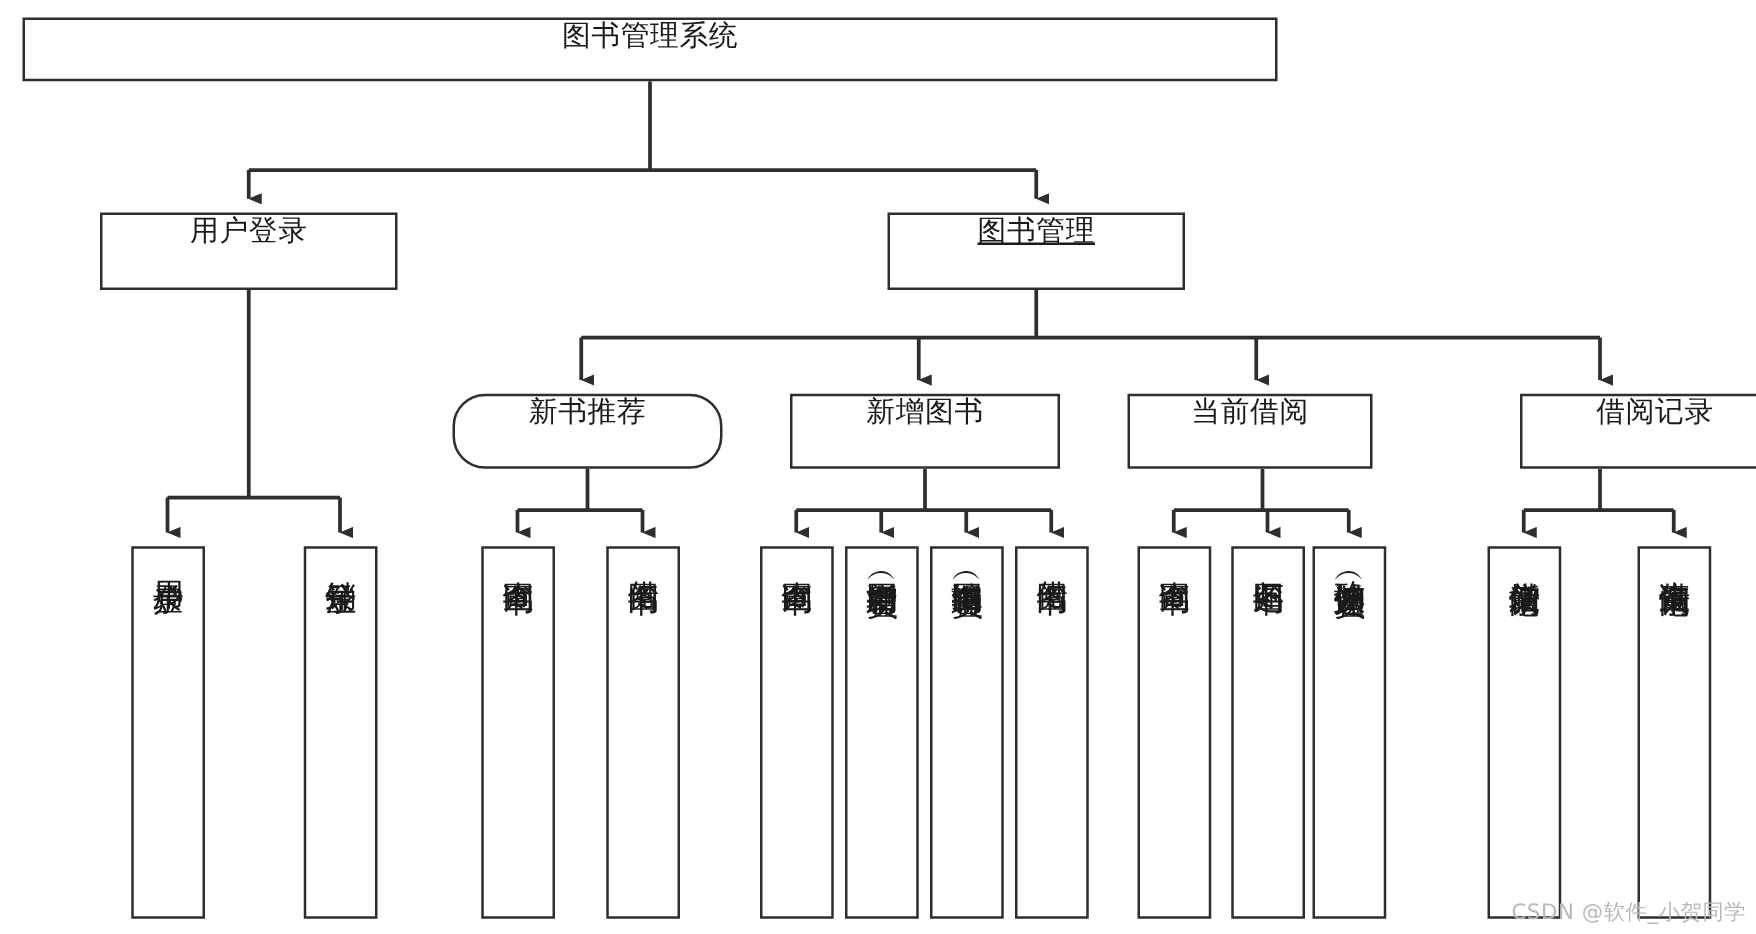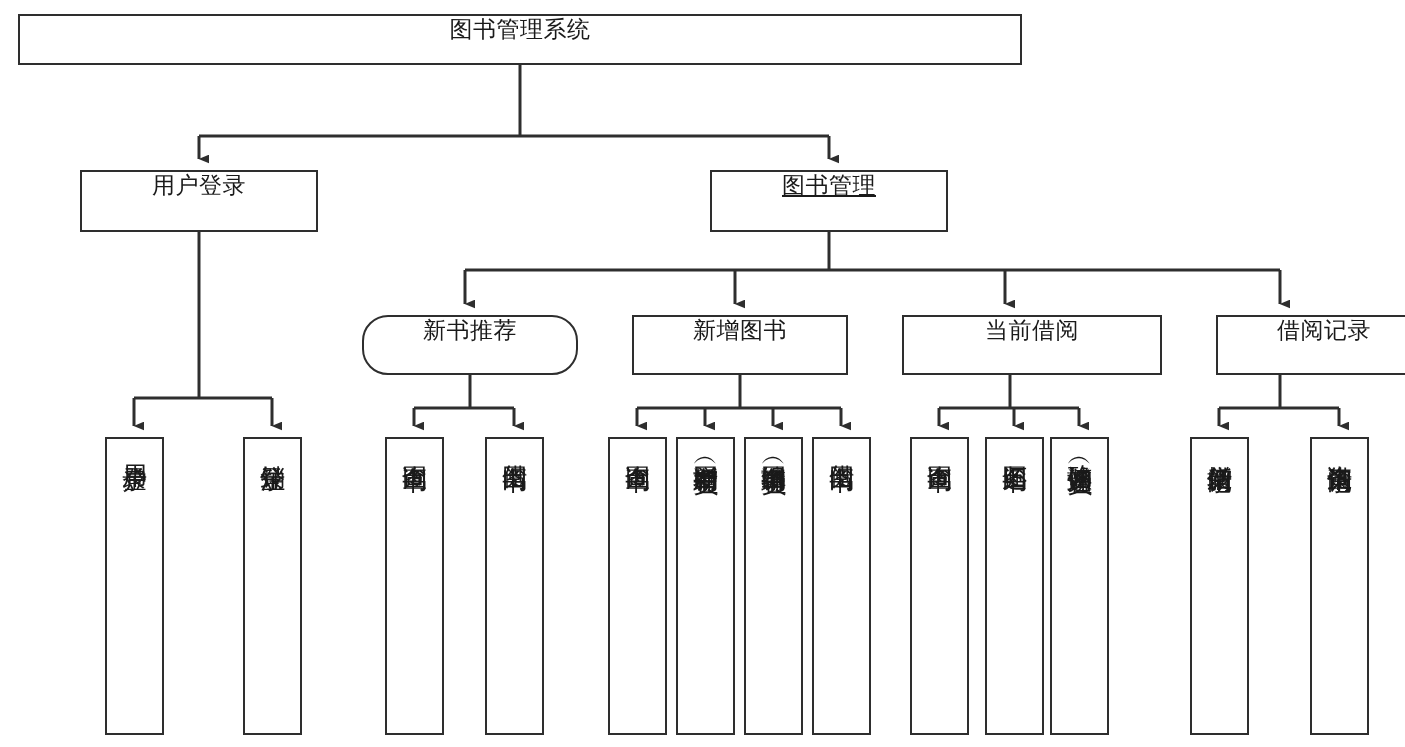--- a/index.html
+++ b/index.html
@@ -144,21 +144,21 @@
       </div>
       <div class="node horiz" style="left: 710px; top: 170px; width: 238px; height: 62px; text-decoration: underline;">
         <span class="label">图书管理</span>
       </div>
       <div class="node horiz" style="left: 362px; top: 315px; width: 216px; height: 60px; border-radius: 26px;">
         <span class="label">新书推荐</span>
       </div>
       <div class="node horiz" style="left: 632px; top: 315px; width: 216px; height: 60px;">
         <span class="label">新增图书</span>
       </div>
-      <div class="node horiz" style="left: 902px; top: 315px; width: 260px; height: 60px;">
+      <div class="node horiz" style="left: 902px; top: 315px; width: 196px; height: 60px;">
         <span class="label">当前借阅</span>
       </div>
       <div class="node horiz" style="left: 1172px; top: 315px; width: 216px; height: 60px; margin-left: 44px;">
         <span class="label">借阅记录</span>
       </div>
       <div class="node vert short" style="left: 105px; top: 437px; width: 59px; height: 298px;">
         <span class="label">用户登录</span>
       </div>
       <div class="node vert short" style="left: 243px; top: 437px; width: 59px; height: 298px;">
         <span class="label">注销登录</span>
@@ -191,13 +191,14 @@
         <span class="label">确认归还（管理员）</span>
       </div>
       <div class="node vert" style="left: 1190px; top: 437px; width: 59px; height: 298px;">
         <span class="label">新增借阅记录</span>
       </div>
       <div class="node vert" style="left: 1310px; top: 437px; width: 59px; height: 298px;">
         <span class="label">查询借阅记录</span>
       </div>
     </div>
 
+  <div id="watermark">CSDN @软件_小贺同学</div>
 </div>
 
 </body></html>

